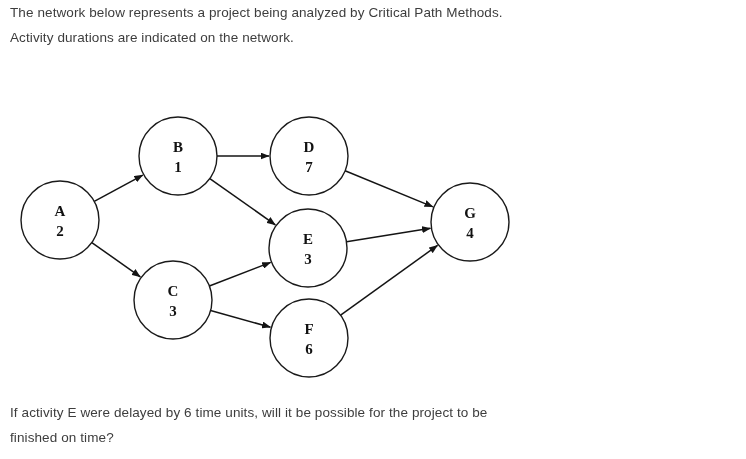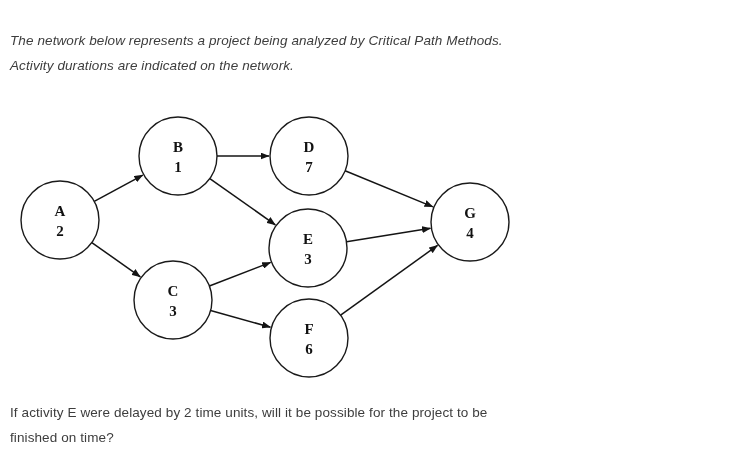--- a/index.html
+++ b/index.html
@@ -18,21 +18,21 @@
   .prompt-text {
     position: absolute;
     left: 10px;
     width: 700px;
     font-size: 13.5px;
     line-height: 25px;
     color: #3d3d3d;
     white-space: pre-line;
     letter-spacing: 0.1px;
   }
-  #intro-text { top: 28px; font-style: italic; }
+  #intro-text { top: 0; }
   #question-text { top: 400px; }
 
   #network-figure {
     position: absolute;
     left: 0px;
     top: 95px;
     width: 560px;
     height: 300px;
   }
   #network-svg {
@@ -115,14 +115,14 @@
         </g>
         <g>
           <circle cx="470" cy="127" r="39" class="node-circle"></circle>
           <text x="470" y="123" class="node-label">G</text>
           <text x="470" y="143" class="node-duration">4</text>
         </g>
       </g>
   </svg>
 </div>
 
-<div class="prompt-text" id="question-text">If activity E were delayed by 2 time units, will it be possible for the project  to be
+<div class="prompt-text" id="question-text">If activity E were delayed by 6 time units, will it be possible for the project  to be
 finished on time?</div>
 
 </body></html>

